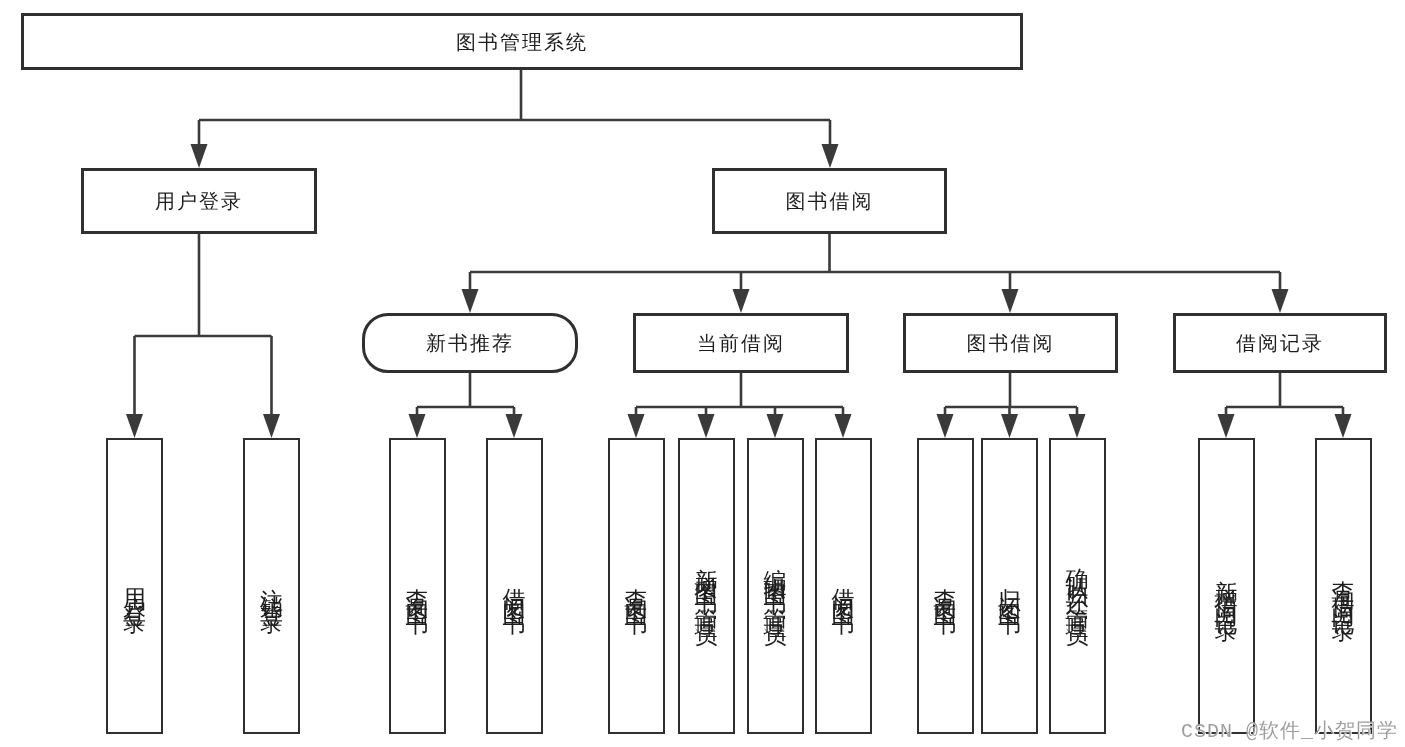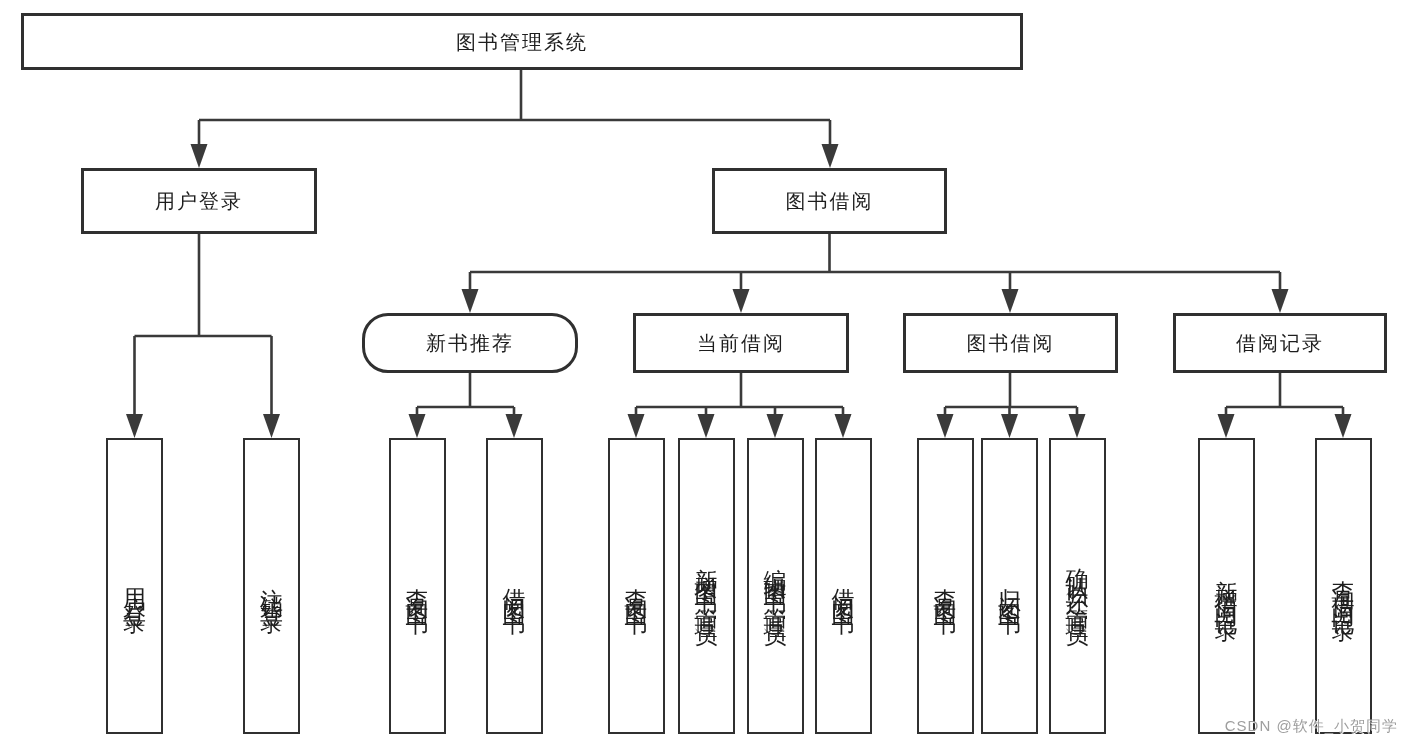--- a/index.html
+++ b/index.html
@@ -41,26 +41,27 @@
     writing-mode: vertical-rl;
     text-orientation: mixed;
     font-size: 23px;
     letter-spacing: 8px;
     line-height: 1;
     white-space: nowrap;
   }
   .watermark {
     position: absolute;
     right: 7px;
-    bottom: 11px;
-    font-size: 15px;
+    bottom: 3px;
+    font-size: 20px;
     letter-spacing: 1px;
     color: #9e9e9e;
     text-shadow: 1px 1px 0 #ffffff;
     white-space: nowrap;
+    font-family: Liberation Mono, monospace;
   }
 </style>
 </head>
 <body>
 
 <div class="canvas">
 
   <svg class="wires" viewBox="0 0 1405 747" xmlns="http://www.w3.org/2000/svg" aria-hidden="true">
 
     <g>

